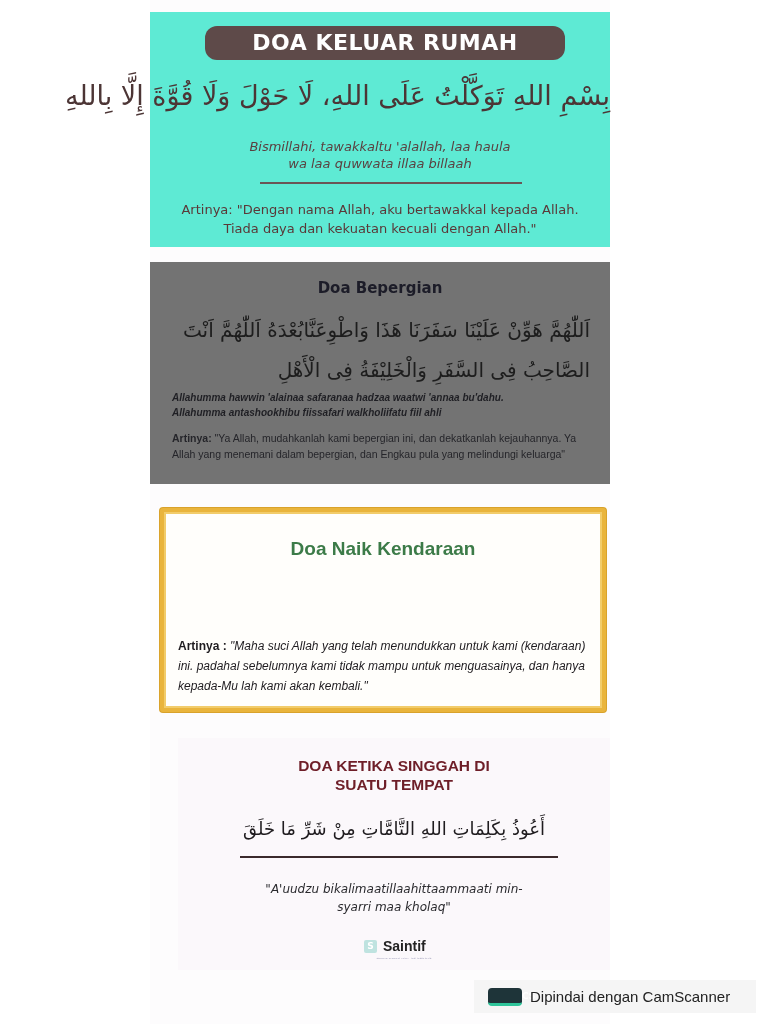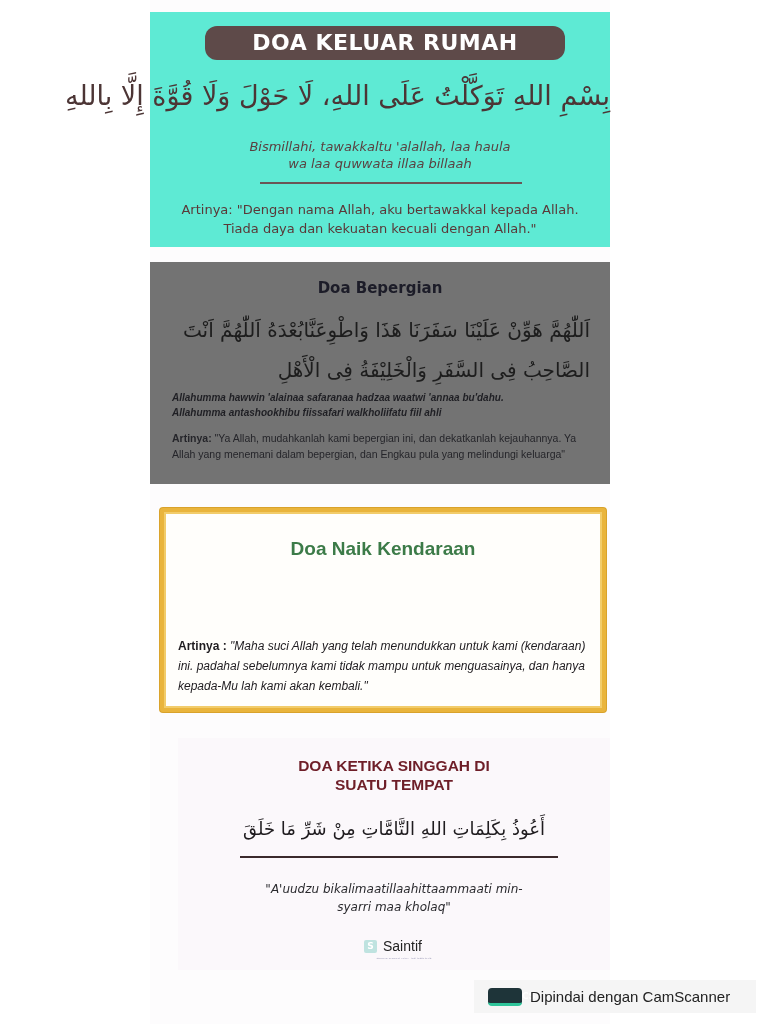--- a/index.html
+++ b/index.html
@@ -104,21 +104,21 @@
       position: absolute; left: 0; top: 142px; width: 432px;
       font-style: italic; font-size: 12px; line-height: 18px; color: #2a2a2e;
     }
     .brand {
       position: absolute; left: 186px; top: 200px; display: flex; align-items: center; gap: 6px;
     }
     .brand-logo {
       width: 13px; height: 13px; background: #bfe3e0; border-radius: 2px;
       color: #fff; font-size: 9px; line-height: 13px; text-align: center; font-weight: bold;
     }
-    .brand-name { font-weight: normal; font-size: 14px; color: #222; font-family: "Liberation Sans", sans-serif; }
+    .brand-name { font-weight: bold; font-size: 14px; color: #222; font-family: "Liberation Sans", sans-serif; }
     .brand-tagline {
       position: absolute; left: 186px; top: 219px; width: 80px; height: 2px;
       font-size: 3px; color: #8888aa; overflow: hidden;
     }
 
     
     .watermark {
       position: absolute; left: 474px; top: 980px; width: 282px; height: 33px;
       background: #f5f5f5; display: flex; align-items: center; gap: 8px; padding-left: 14px; box-sizing: border-box;
     }

